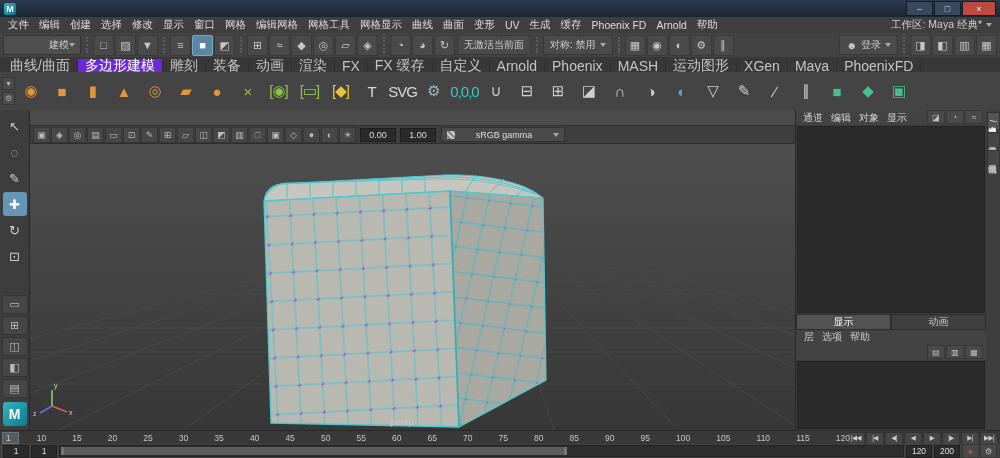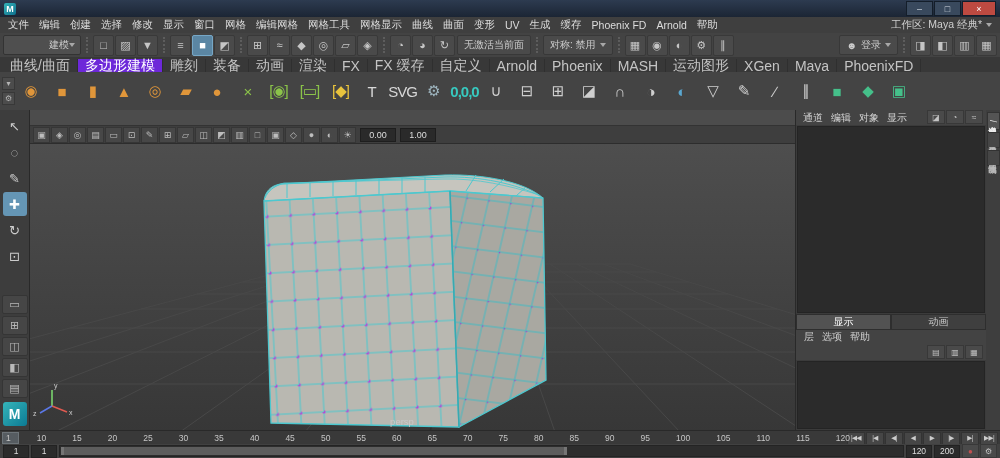--- a/index.html
+++ b/index.html
@@ -270,21 +270,21 @@
       <span class="sicon" style="color: rgb(224, 150, 58);">◎</span>
       <span class="sicon" style="color: rgb(224, 150, 58);">▰</span>
       <span class="sicon" style="color: rgb(224, 150, 58);">●</span>
       <span class="sicon" style="color: rgb(139, 195, 74);">×</span>
       <span class="sicon" style="color: rgb(139, 195, 74);">[◉]</span>
       <span class="sicon" style="color: rgb(139, 195, 74);">[▭]</span>
       <span class="sicon" style="color: rgb(232, 195, 61);">[◆]</span>
       <span class="sicon" style="color: rgb(216, 216, 216);">T</span>
       <span class="sicon" style="color: rgb(216, 216, 216);">SVG</span>
       <span class="sicon" style="color: rgb(159, 182, 192);">⚙</span>
-      <span class="sicon" style="color: rgb(55, 201, 191); font-weight: bold;">0,0,0</span>
+      <span class="sicon" style="color: rgb(55, 201, 191);">0,0,0</span>
       <span class="sicon" style="color: rgb(207, 207, 207);">∪</span>
       <span class="sicon" style="color: rgb(207, 207, 207);">⊟</span>
       <span class="sicon" style="color: rgb(207, 207, 207);">⊞</span>
       <span class="sicon" style="color: rgb(207, 207, 207);">◪</span>
       <span class="sicon" style="color: rgb(207, 207, 207);">∩</span>
       <span class="sicon" style="color: rgb(207, 207, 207);">◑</span>
       <span class="sicon" style="color: rgb(90, 167, 208);">◐</span>
       <span class="sicon" style="color: rgb(207, 207, 207);">▽</span>
       <span class="sicon" style="color: rgb(207, 207, 207);">✎</span>
       <span class="sicon" style="color: rgb(207, 207, 207);">∕</span>
@@ -340,20 +340,25 @@
         <span class="vpi">▥</span>
         <span class="vpi">□</span>
         <span class="vpi">▣</span>
         <span class="vpi">◇</span>
         <span class="vpi">●</span>
         <span class="vpi">◐</span>
         <span class="vpi">☀</span>
       </span>
     <input class="vp-field" readonly="" value="0.00" style="">
     <input class="vp-field" readonly="" value="1.00" style="">
+    <span class="vp-select">
+      <span class="swatch"></span>
+      <span>sRGB gamma</span>
+      <span class="caret"></span>
+    </span>
   </div>
   <div class="vp-canvas">
     <svg width="765" height="288" viewBox="0 0 765 288">
       <defs>
         <linearGradient id="vpbg" x1="0" y1="0" x2="0" y2="1">
           <stop offset="0" stop-color="#4e4e4e"></stop>
             <stop offset="1" stop-color="#373737"></stop>
         </linearGradient>
         <pattern id="meshF" width="23.3" height="28.3" patternUnits="userSpaceOnUse" patternTransform="rotate(-3)">
           <rect width="23.3" height="28.3" fill="none" stroke="#4cc8cf" stroke-width="1"></rect>

